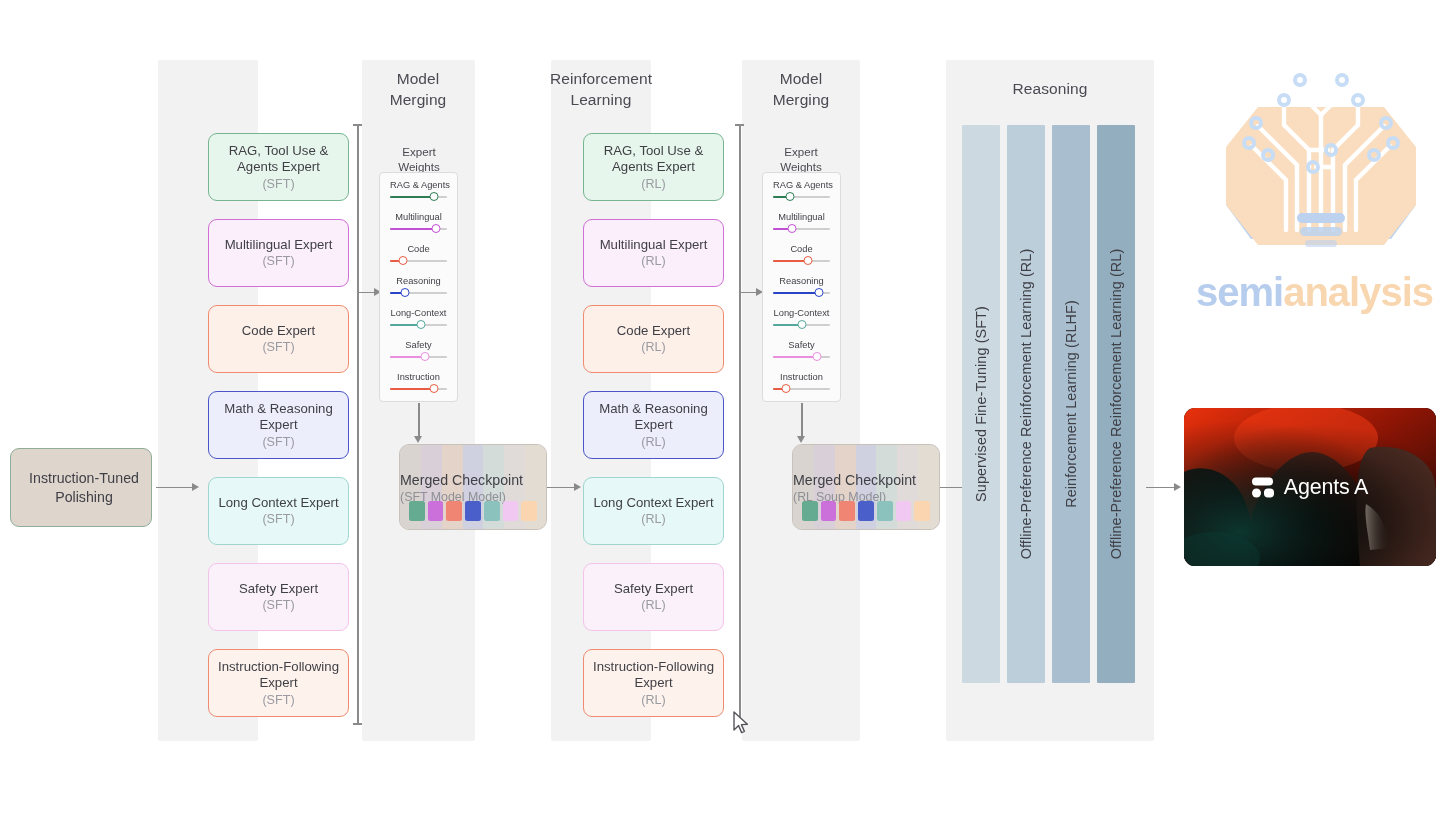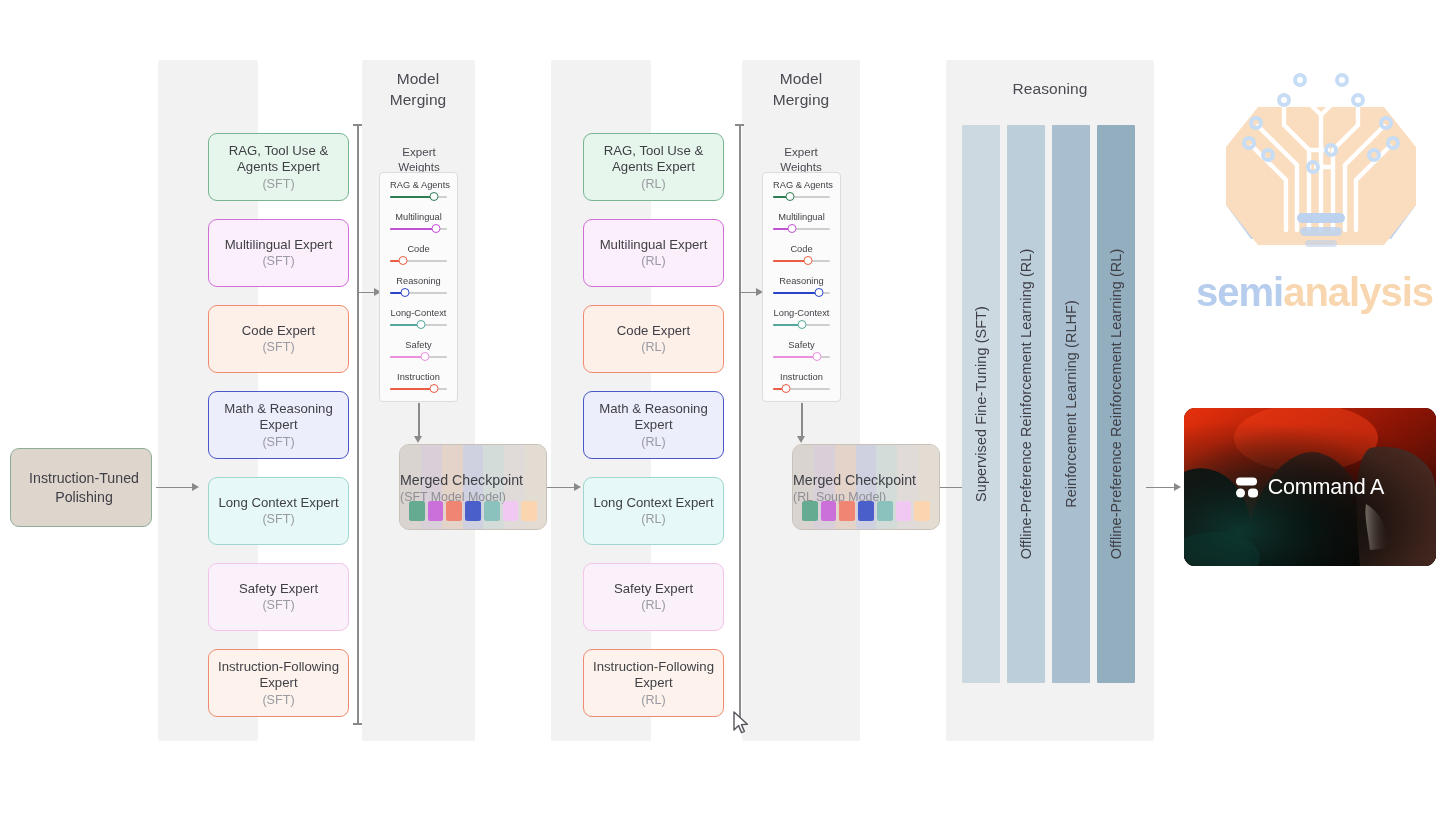--- a/index.html
+++ b/index.html
@@ -219,20 +219,24 @@
 
   <div class="stage-bg" style="left:158px; top:60px; width:100px; height:681px;"></div>
   <div class="stage-bg" style="left:362px; top:60px; width:113px; height:681px;"></div>
   <div class="stage-bg" style="left:551px; top:60px; width:100px; height:681px;"></div>
   <div class="stage-bg" style="left:742px; top:60px; width:118px; height:681px;"></div>
   <div class="stage-bg" style="left:946px; top:60px; width:208px; height:681px;"></div>
 
   <div class="stage-title" style="left:358px; top:68px; width:120px;">
     <div>Model</div>
     <div>Merging</div>
+  </div>
+  <div class="stage-title" style="left:541px; top:68px; width:120px;">
+    <div>Reinforcement</div>
+    <div>Learning</div>
   </div>
   <div class="stage-title" style="left:741px; top:68px; width:120px;">
     <div>Model</div>
     <div>Merging</div>
   </div>
   <div class="stage-title" style="left:990px; top:78px; width:120px;">
     <div>Reasoning</div>
   </div>
 
   <div class="start-node" style="left:10px; top:448px; width:142px; height:79px;">
@@ -616,21 +620,21 @@
       <rect width="252" height="158" fill="url(#g2)" opacity=".9"></rect>
       <path d="M182 96 C196 104 204 120 206 140 L186 142 C184 124 180 108 182 96 Z" fill="url(#g5)" opacity=".5"></path>
       <ellipse cx="30" cy="150" rx="46" ry="26" fill="#0a3a33" opacity=".45"></ellipse>
     </svg>
     <div class="cmd-row">
       <div class="cohere-mark">
         <div class="p1"></div>
           <div class="p2"></div>
           <div class="p3"></div>
       </div>
-      <div class="cmd-text">Command A</div>
+      <div class="cmd-text">Agents A</div>
     </div>
   </div>
 
   <svg class="cursor" style="left:733px; top:711px;" width="18" height="26" viewBox="0 0 18 26">
     <path d="M1 1 L1 19 L5.6 14.6 L8.6 21.6 L11.4 20.4 L8.4 13.6 L14.4 13.3 Z" fill="#ffffff" stroke="#55555c" stroke-width="1.4" stroke-linejoin="round"></path>
   </svg>
 
 </div>
 
 </body></html>

